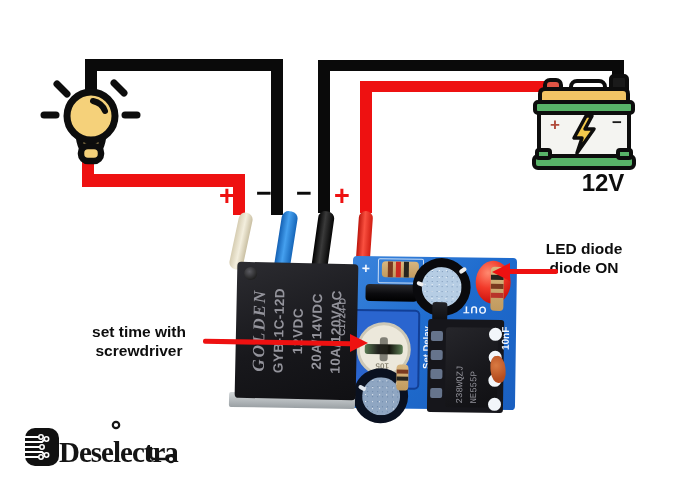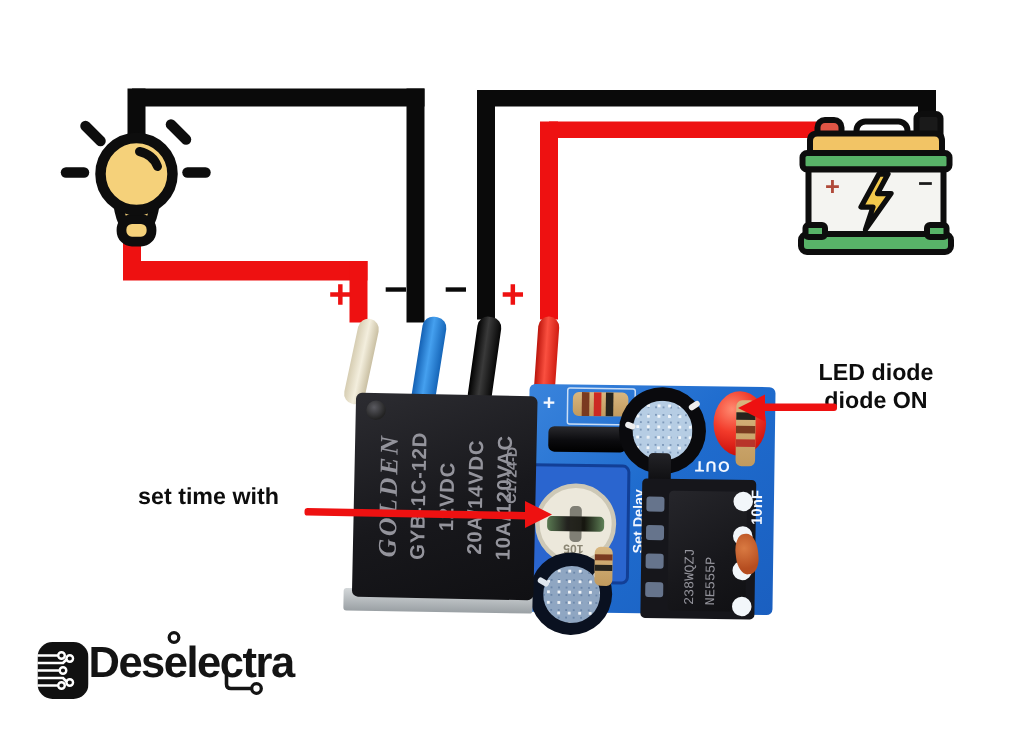--- a/index.html
+++ b/index.html
@@ -51,22 +51,22 @@
   
   .note{position:absolute;font-weight:800;color:#0d0d0d;text-align:center;
         font-size:15.5px;line-height:19px;}
   .arrowline{position:absolute;background:#ee1111;height:5px;border-radius:2px;}
   .arrowhead-r{position:absolute;width:0;height:0;border-top:9px solid transparent;
         border-bottom:9px solid transparent;border-left:18px solid #ee1111;}
   .arrowhead-l{position:absolute;width:0;height:0;border-top:9px solid transparent;
         border-bottom:9px solid transparent;border-right:18px solid #ee1111;}
 
   
-  .logo-text{position:absolute;left:59px;top:426px;font-size:29px;font-weight:600;
-        letter-spacing:-1px;color:#141414;}
+  .logo-text{position:absolute;left:59px;top:436px;font-size:29px;font-weight:600;
+        letter-spacing:-1px;color:#141414;font-family:Liberation Serif, serif;}
 
   .batt-label{position:absolute;left:553px;top:169px;width:100px;text-align:center;
         font-size:24px;font-weight:800;color:#0d0d0d;}
 </style>
 </head>
 <body>
 
 <div class="canvas">
 
   <div class="wire blk" style="left:88px;top:59px;width:195px;height:12px;"></div>
@@ -104,20 +104,21 @@
     <path d="M 12 30 L 12 22 Q 12 17 17 17 L 95 17 Q 100 17 100 22 L 100 30 Z" fill="#f2c465" stroke="#0d0d0d" stroke-width="4"></path>
     <rect x="7" y="30" width="98" height="11" rx="3" fill="#58b368" stroke="#0d0d0d" stroke-width="4"></rect>
     <rect x="11" y="41" width="90" height="43" fill="#f4f4f1" stroke="#0d0d0d" stroke-width="4"></rect>
     <rect x="6" y="84" width="100" height="12" rx="4" fill="#58b368" stroke="#0d0d0d" stroke-width="4"></rect>
     <rect x="9" y="78" width="13" height="8" rx="2" fill="#58b368" stroke="#0d0d0d" stroke-width="4"></rect>
     <rect x="90" y="78" width="13" height="8" rx="2" fill="#58b368" stroke="#0d0d0d" stroke-width="4"></rect>
     <polygon points="58,44 46,66 54,66 49,81 66,57 57,57 64,44" fill="#f2c94c" stroke="#0d0d0d" stroke-width="3.5" stroke-linejoin="round"></polygon>
     <text x="22" y="58" font-size="17" font-weight="bold" fill="#b04a3a">+</text>
     <text x="84" y="56" font-size="17" font-weight="bold" fill="#1a1a1a">−</text>
   </svg>
+  <div class="batt-label">12V</div>
 
   <div class="tlabel pos" style="left:219px;top:184px;">+</div>
   <div class="tlabel neg" style="left:256px;top:181px;">−</div>
   <div class="tlabel neg" style="left:296px;top:181px;">−</div>
   <div class="tlabel pos" style="left:334px;top:184px;">+</div>
 
   <div class="pwire" style="left:234px;top:212px;width:14px;height:58px;transform:rotate(12deg);
               background:linear-gradient(90deg,#d6cdb2,#f3eedd 50%,#c9bfa2);"></div>
   <div class="pwire" style="left:278px;top:211px;width:16px;height:60px;transform:rotate(9deg);
               background:linear-gradient(90deg,#1461b4,#45a0ef 45%,#1565b8);"></div>
@@ -219,20 +220,21 @@
       <div class="spec">GYB-1C-12D</div>
       <div class="spec">12VDC</div>
       <div class="spec">20A/14VDC</div>
       <div class="spec">10A/120VAC</div>
     </div>
     <div class="vtext" style="position:absolute;left:100px;top:12px;height:60px;color:#8e8e96;font-size:9.5px;font-weight:700;">C1724-D</div>
   </div>
 
   <div class="note" style="left:73px;top:322px;width:132px;">
     <div>set time with</div>
+    <div>screwdriver</div>
   </div>
   <div class="arrowline" style="left:203px;top:340px;width:149px;transform:rotate(1deg);"></div>
   <div class="arrowhead-r" style="left:350px;top:334px;"></div>
 
   <div class="note" style="left:533px;top:239px;width:102px;">
     <div>LED diode</div>
     <div>diode ON</div>
   </div>
   <div class="arrowline" style="left:508px;top:269px;width:50px;"></div>
   <div class="arrowhead-l" style="left:492px;top:263px;"></div>

